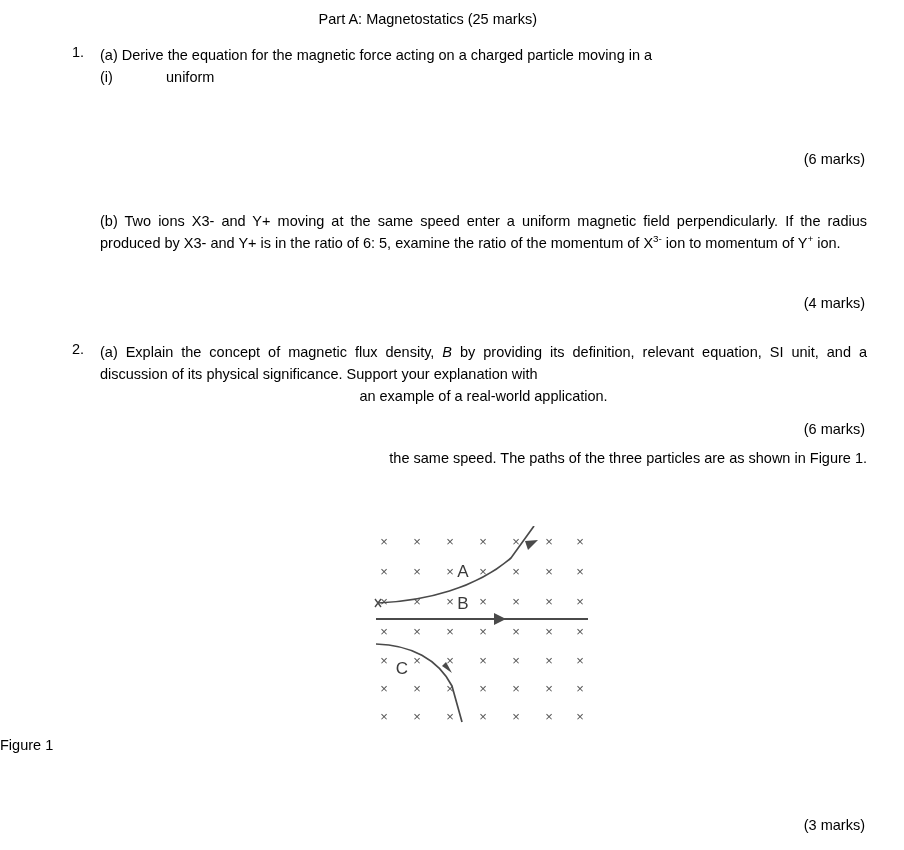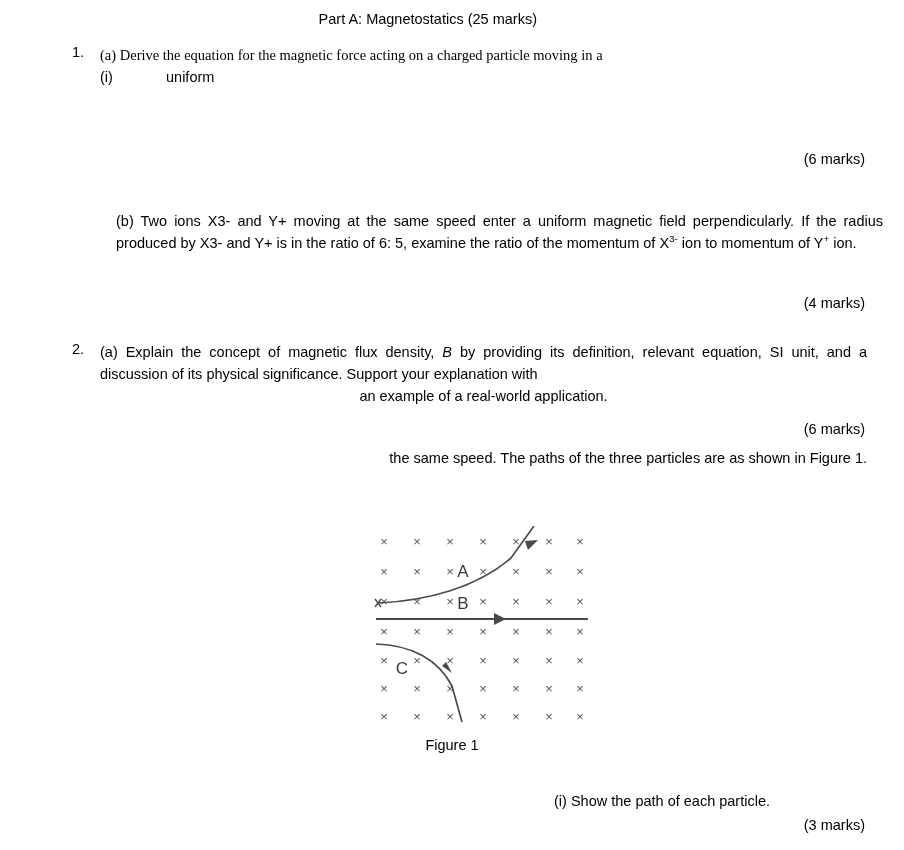--- a/index.html
+++ b/index.html
@@ -82,44 +82,43 @@
     top: 526px;
     width: 230px;
     height: 205px;
   }
   .figure-wrap svg { display: block; }
   .fig-caption {
     position: absolute;
     left: 0;
     top: 737px;
     width: 904px;
-    text-align: center;
   }
 </style>
 </head>
 <body>
 
 <div class="page">
 
   <div class="blk heading nojust">Part A: Magnetostatics (25 marks)</div>
 
   <div class="qrow" style="left:72px; top:44px; width:795px;">
     <div class="qnum">1.</div>
     <div class="qbody">
-      <div style="text-align:justify;font-family:Liberation Serif, serif;">(a) Derive the equation for the magnetic force acting on a charged particle moving in a</div>
+      <div style="text-align:justify;">(a) Derive the equation for the magnetic force acting on a charged particle moving in a</div>
       <div class="roman">
         <span class="rnum">(i)</span>
         <span>uniform</span>
       </div>
     </div>
   </div>
 
   <div class="marks" style="top:151px;">(6 marks)</div>
 
-  <div class="blk" style="left:116px; top:210px; width:767px;">
+  <div class="blk" style="left:100px; top:210px; width:767px;">
     <span>(b) Two ions X3- and Y+ moving at the same speed enter a uniform magnetic field
       perpendicularly. If the radius produced by X3- and Y+ is in the ratio of 6: 5, examine the ratio
       of the momentum of X<sup>3-</sup><span> ion to momentum of Y</span><sup>+</sup><span> ion.</span></span>
   </div>
 
   <div class="marks" style="top:295px;">(4 marks)</div>
 
   <div class="qrow" style="left:72px; top:341px; width:795px;">
     <div class="qnum">2.</div>
     <div class="qbody">
@@ -215,17 +214,16 @@
       </g>
 
       <text x="97" y="51" font-family="'Liberation Sans', sans-serif" font-size="17" fill="#3a3a3a" text-anchor="middle">A</text>
       <text x="97" y="83" font-family="'Liberation Sans', sans-serif" font-size="17" fill="#3a3a3a" text-anchor="middle">B</text>
       <text x="36" y="148" font-family="'Liberation Sans', sans-serif" font-size="17" fill="#3a3a3a" text-anchor="middle">C</text>
     </svg>
   </div>
 
   <div class="fig-caption">Figure 1</div>
 
-  <div class="blk nojust" style="left:170px; top:790px; width:600px;">(i) Show the path of each particle.</div>
 
   <div class="marks" style="top:817px;margin-left:27px;">(3 marks)</div>
 
 </div>
 
 </body></html>

